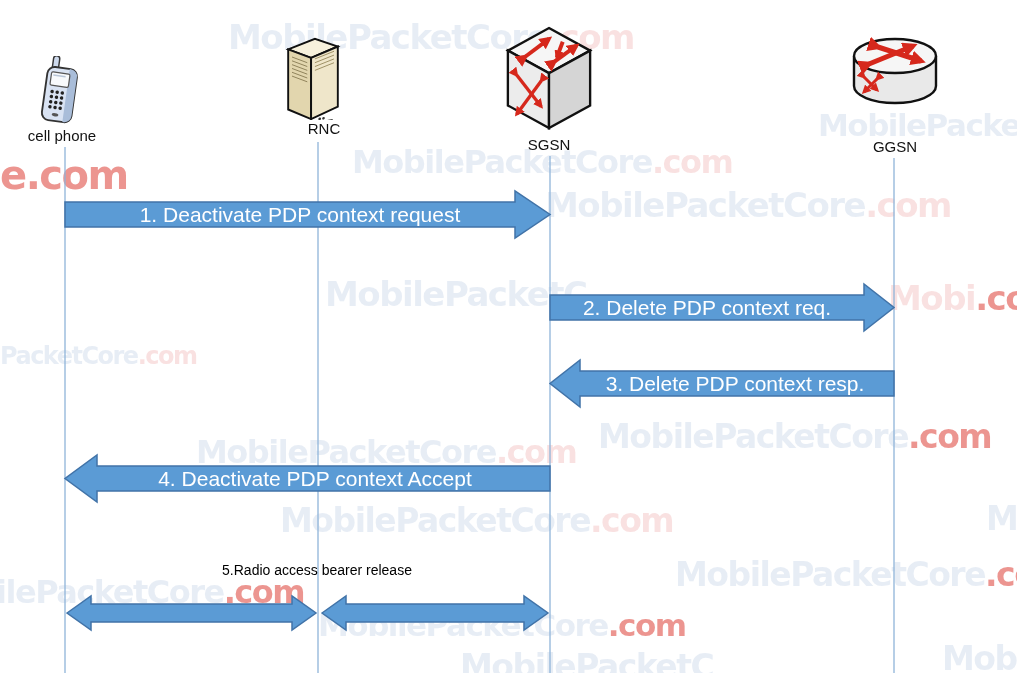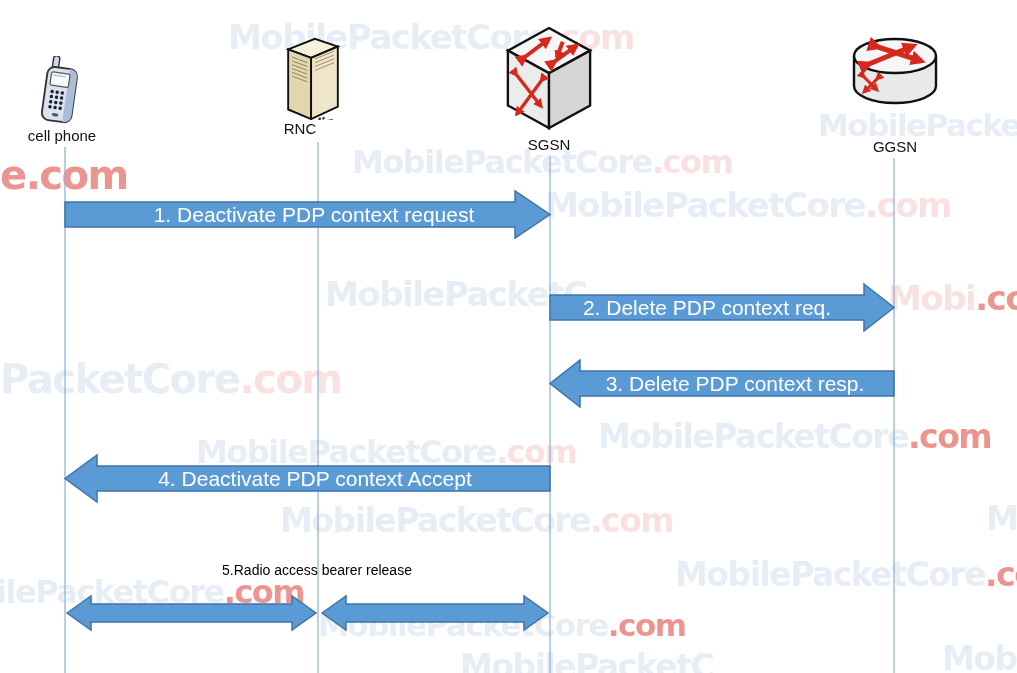--- a/index.html
+++ b/index.html
@@ -34,21 +34,21 @@
 
 <div class="stage">
 
   <div class="wm" style="left:228px;top:20px;font-size:34px;"><span class="g">MobilePacketCore</span><span class="pink">.com</span></div>
   <div class="wm" style="left:818px;top:110px;font-size:31px;"><span class="g">MobilePacketC</span></div>
   <div class="wm" style="left:0px;top:155px;font-size:40px;"><span class="red">e.com</span></div>
   <div class="wm" style="left:352px;top:146px;font-size:32px;"><span class="g">MobilePacketCore</span><span class="pink">.com</span></div>
   <div class="wm" style="left:545px;top:188px;font-size:34px;"><span class="g">MobilePacketCore</span><span class="pink">.com</span></div>
   <div class="wm" style="left:325px;top:277px;font-size:34px;"><span class="g">MobilePacketC</span></div>
   <div class="wm" style="left:888px;top:281px;font-size:34px;"><span class="pink">Mobi</span><span class="red">.com</span></div>
-  <div class="wm" style="left:0px;top:359px;font-size:40px;"><span class="g">PacketCore</span><span class="pink">.com</span></div>
+  <div class="wm" style="left:0px;top:344px;font-size:24px;"><span class="g">PacketCore</span><span class="pink">.com</span></div>
   <div class="wm" style="left:196px;top:436px;font-size:32px;"><span class="g">MobilePacketCore</span><span class="pink">.com</span></div>
   <div class="wm" style="left:598px;top:420px;font-size:33px;"><span class="g">MobilePacketCore</span><span class="red">.com</span></div>
   <div class="wm" style="left:280px;top:504px;font-size:33px;"><span class="g">MobilePacketCore</span><span class="pink">.com</span></div>
   <div class="wm" style="left:986px;top:502px;font-size:33px;"><span class="g">Mo</span></div>
   <div class="wm" style="left:-4px;top:576px;font-size:32px;"><span class="g">ilePacketCore</span><span class="red">.com</span></div>
   <div class="wm" style="left:675px;top:558px;font-size:33px;"><span class="g">MobilePacketCore</span><span class="red">.com</span></div>
   <div class="wm" style="left:318px;top:610px;font-size:31px;"><span class="g">MobilePacketCore</span><span class="red">.com</span></div>
   <div class="wm" style="left:460px;top:650px;font-size:33px;"><span class="g">MobilePacketC</span></div>
   <div class="wm" style="left:942px;top:642px;font-size:33px;"><span class="g">Mobi</span></div>
 
@@ -65,21 +65,21 @@
 
     <polygon points="894,371 580,371 580,360 550,383.5 580,407 580,396 894,396" fill="#5b9bd5" stroke="#4173a8" stroke-width="1.5"></polygon>
 
     <polygon points="550,466 97,466 97,455 65,478.5 97,502 97,491 550,491" fill="#5b9bd5" stroke="#4173a8" stroke-width="1.5"></polygon>
 
     <polygon points="67,613 91,596 91,604 292,604 292,596 316,613 292,630 292,622 91,622 91,630" fill="#5b9bd5" stroke="#4173a8" stroke-width="1.5"></polygon>
 
     <polygon points="322,613 346,596 346,604 524,604 524,596 548,613 524,630 524,622 346,622 346,630" fill="#5b9bd5" stroke="#4173a8" stroke-width="1.5"></polygon>
   </svg>
 
-  <div class="arrow-label" style="left:300px;top:215px;margin-left:14px;">1. Deactivate PDP context request</div>
+  <div class="arrow-label" style="left:300px;top:215px;">1. Deactivate PDP context request</div>
   <div class="arrow-label" style="left:707px;top:308px;">2. Delete PDP context req.</div>
   <div class="arrow-label" style="left:735px;top:384px;">3. Delete PDP context resp.</div>
   <div class="arrow-label" style="left:315px;top:479px;">4. Deactivate PDP context Accept</div>
   <div class="free-label" style="left:317px;top:562px;">5.Radio access bearer release</div>
 
   <svg class="icon" style="left:34px;top:56px;" width="58" height="70" viewBox="0 0 56 68">
     <g transform="rotate(8 28 38)">
       <rect x="14" y="1" width="6" height="15" rx="3" fill="#cdd9ec" stroke="#333" stroke-width="1.4"></rect>
       <rect x="10" y="12" width="29" height="52" rx="7" fill="#d9e3f3" stroke="#333" stroke-width="1.8"></rect>
       <path d="M31,12 h1 a7,7 0 0 1 7,7 v38 a7,7 0 0 1 -7,7 h-1 z" fill="#a9bdd9"></path>
@@ -164,17 +164,17 @@
       <line x1="24" y1="44" x2="68" y2="26" marker-start="url(#g-ah)" marker-end="url(#g-ah)"></line>
       <line x1="33" y1="27" x2="76" y2="41" marker-start="url(#g-ah)" marker-end="url(#g-ah)"></line>
     </g>
     <g stroke="#d6281c" stroke-width="3" fill="none">
       <line x1="19" y1="57" x2="32" y2="70" marker-start="url(#g-ah2)" marker-end="url(#g-ah2)"></line>
       <line x1="32" y1="59" x2="19" y2="72" marker-start="url(#g-ah2)" marker-end="url(#g-ah2)"></line>
     </g>
   </svg>
 
   <div class="actor-label" style="left:62px;top:127px;">cell phone</div>
-  <div class="actor-label" style="left:300px;top:120px;">RNC</div>
+  <div class="actor-label" style="left:324px;top:120px;">RNC</div>
   <div class="actor-label" style="left:549px;top:136px;">SGSN</div>
   <div class="actor-label" style="left:895px;top:138px;">GGSN</div>
 
 </div>
 
 </body></html>

